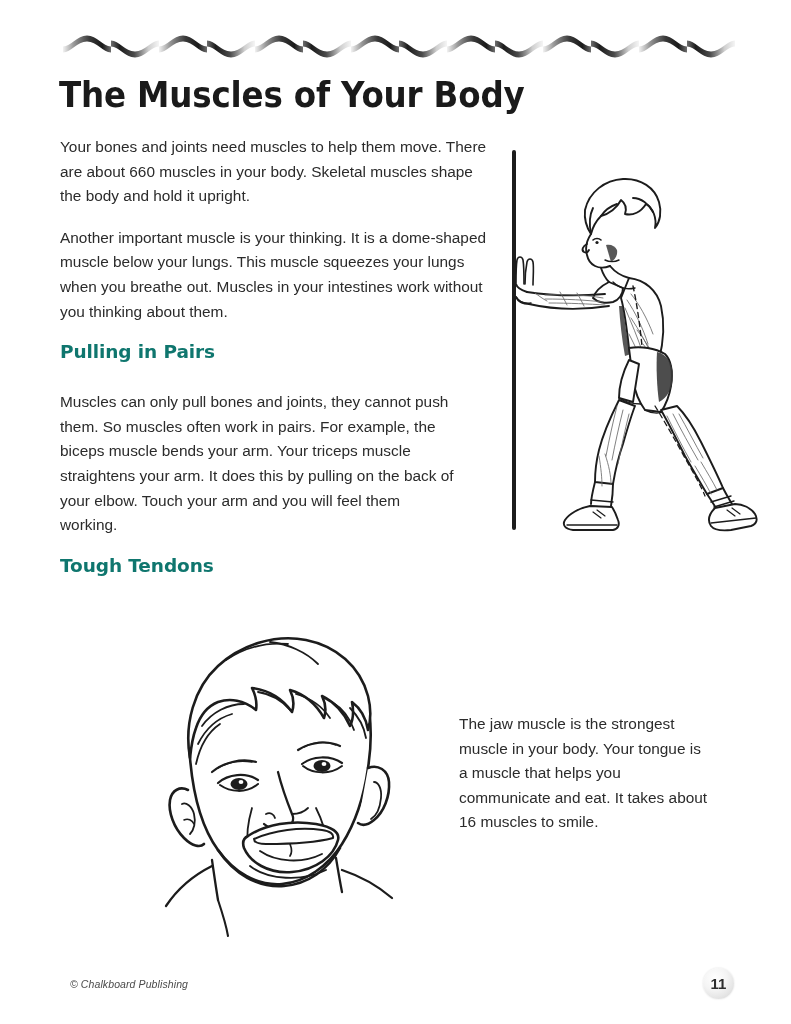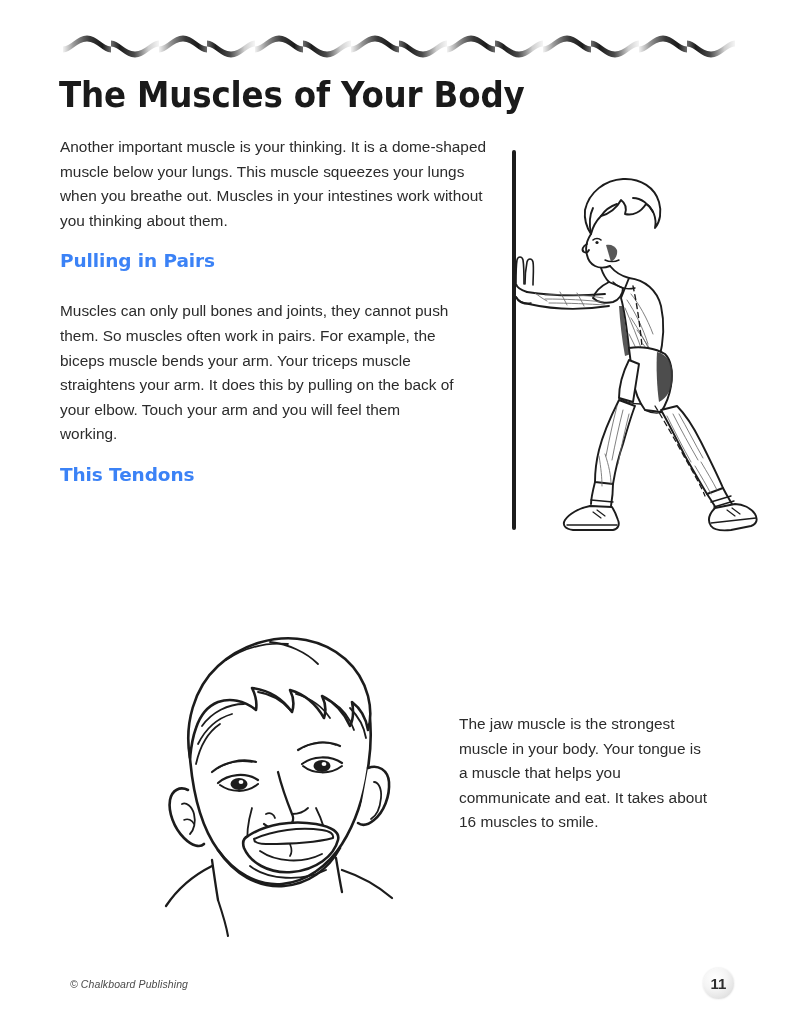--- a/index.html
+++ b/index.html
@@ -55,21 +55,21 @@
     font-size: 15.4px;
     line-height: 24.6px;
     color: #2b2b2b;
     margin: 0 0 17px 0;
   }
   .para.narrow { width: 400px; margin-top: 28px; }
   .subhead {
     font-family: "DejaVu Sans", sans-serif;
     font-weight: bold;
     font-size: 18.5px;
-    color: #3b82f6;
+    color: #0f766e;
     margin: 10px 0 10px 0;
     letter-spacing: -0.1px;
   }
 
   
   .side-note {
     position: absolute;
     left: 459px;
     top: 712px;
     width: 250px;
@@ -168,24 +168,25 @@
           <use href="#twistUnit2" x="528"></use>
         <use href="#twistUnit" x="576"></use>
           <use href="#twistUnit2" x="624"></use>
       </g>
     </svg>
   </div>
 
   <div class="page-title">The Muscles of Your Body</div>
 
   <div class="text-col">
+    <p class="para">Your bones and joints need muscles to help them move. There are about 660 muscles in your body. Skeletal muscles shape the body and hold it upright.</p>
     <p class="para">Another important muscle is your thinking. It is a dome-shaped muscle below your lungs. This muscle squeezes your lungs when you breathe out. Muscles in your intestines work without you thinking about them.</p>
     <h2 class="subhead">Pulling in Pairs</h2>
     <p class="para narrow">Muscles can only pull bones and joints, they cannot push them. So muscles often work in pairs. For example, the biceps muscle bends your arm. Your triceps muscle straightens your arm. It does this by pulling on the back of your elbow. Touch your arm and you will feel them working.</p>
-    <h2 class="subhead">This Tendons</h2>
+    <h2 class="subhead">Tough Tendons</h2>
   </div>
 
   <div class="side-note">The jaw muscle is the strongest muscle in your body. Your tongue is a muscle that helps you communicate and eat. It takes about 16 muscles to smile.</div>
 
   <div class="illus-push">
     <svg width="262" height="384" viewBox="0 0 262 384" xmlns="http://www.w3.org/2000/svg" aria-hidden="true">
       <g fill="none" stroke="#1c1c1c" stroke-width="1.9" stroke-linecap="round" stroke-linejoin="round">
 
         <line x1="9" y1="4" x2="9" y2="380" stroke-width="4"></line>
 

